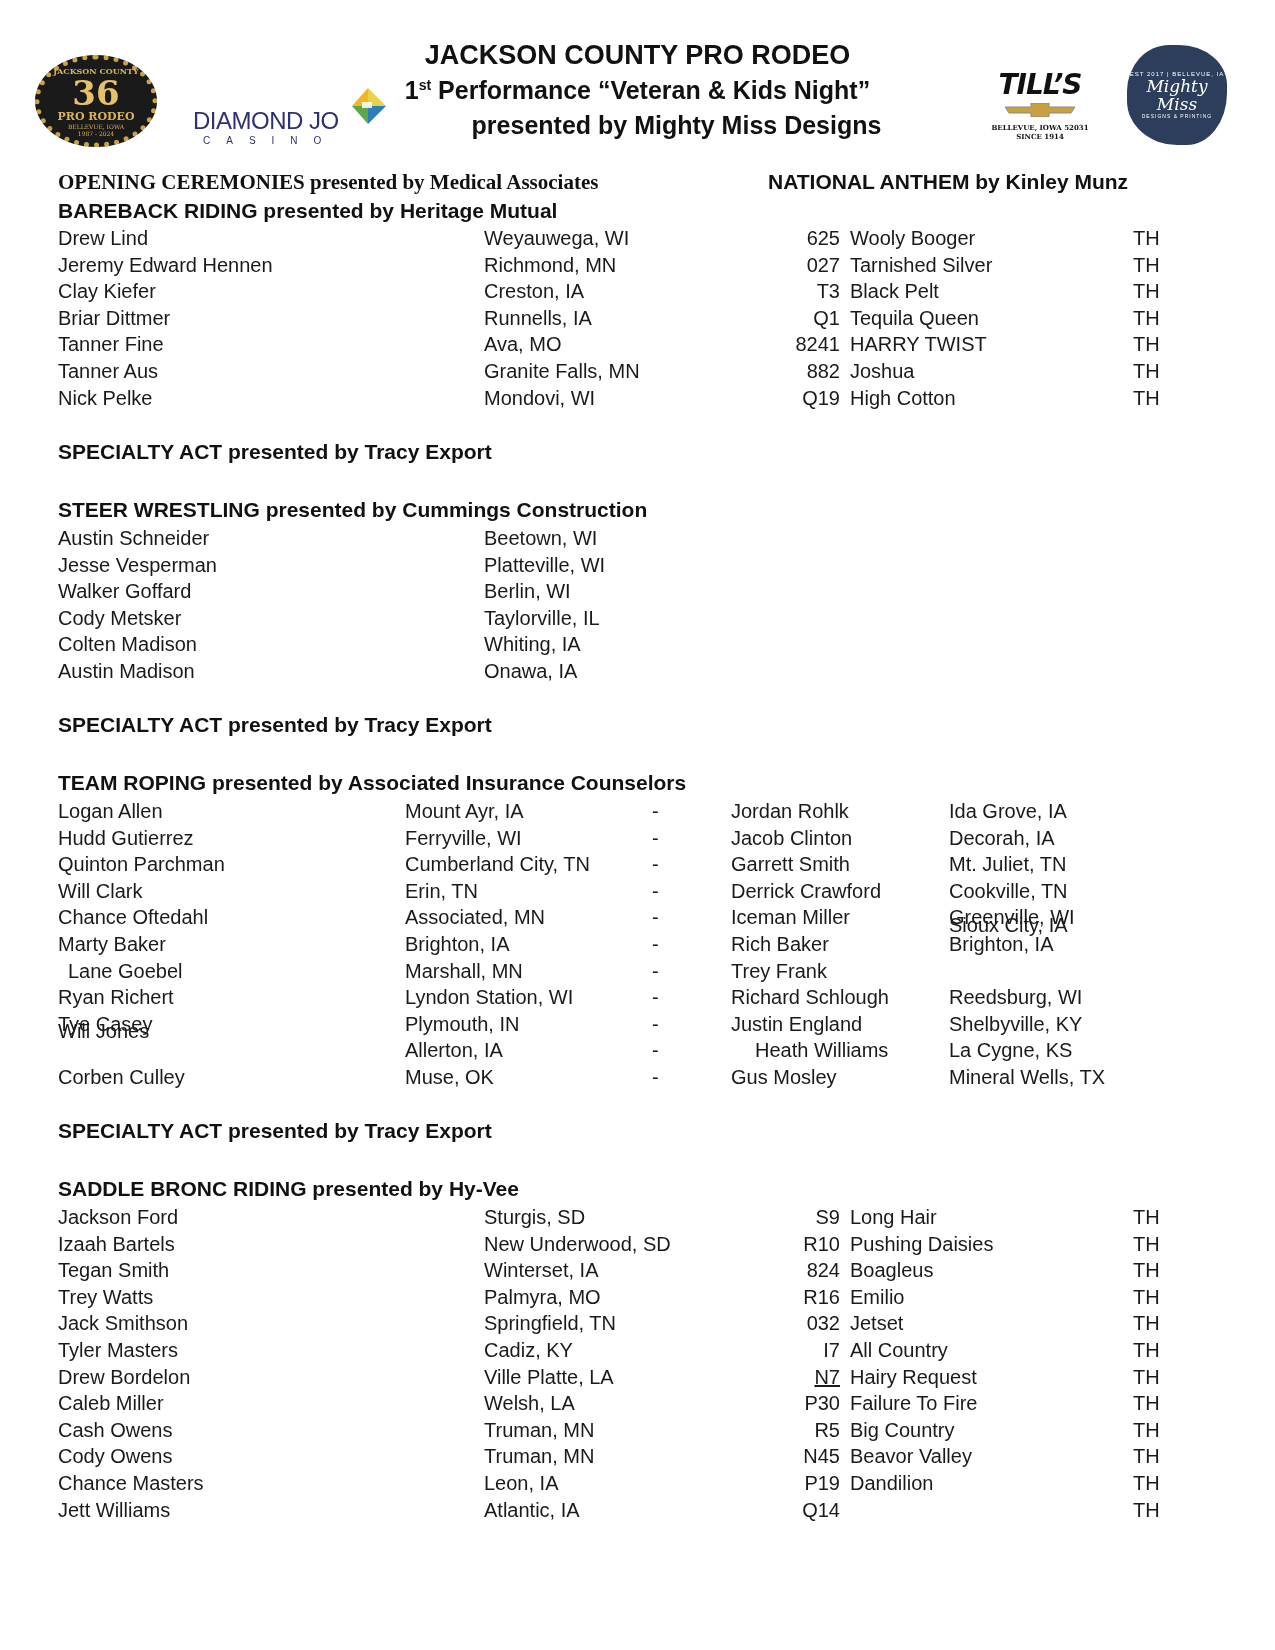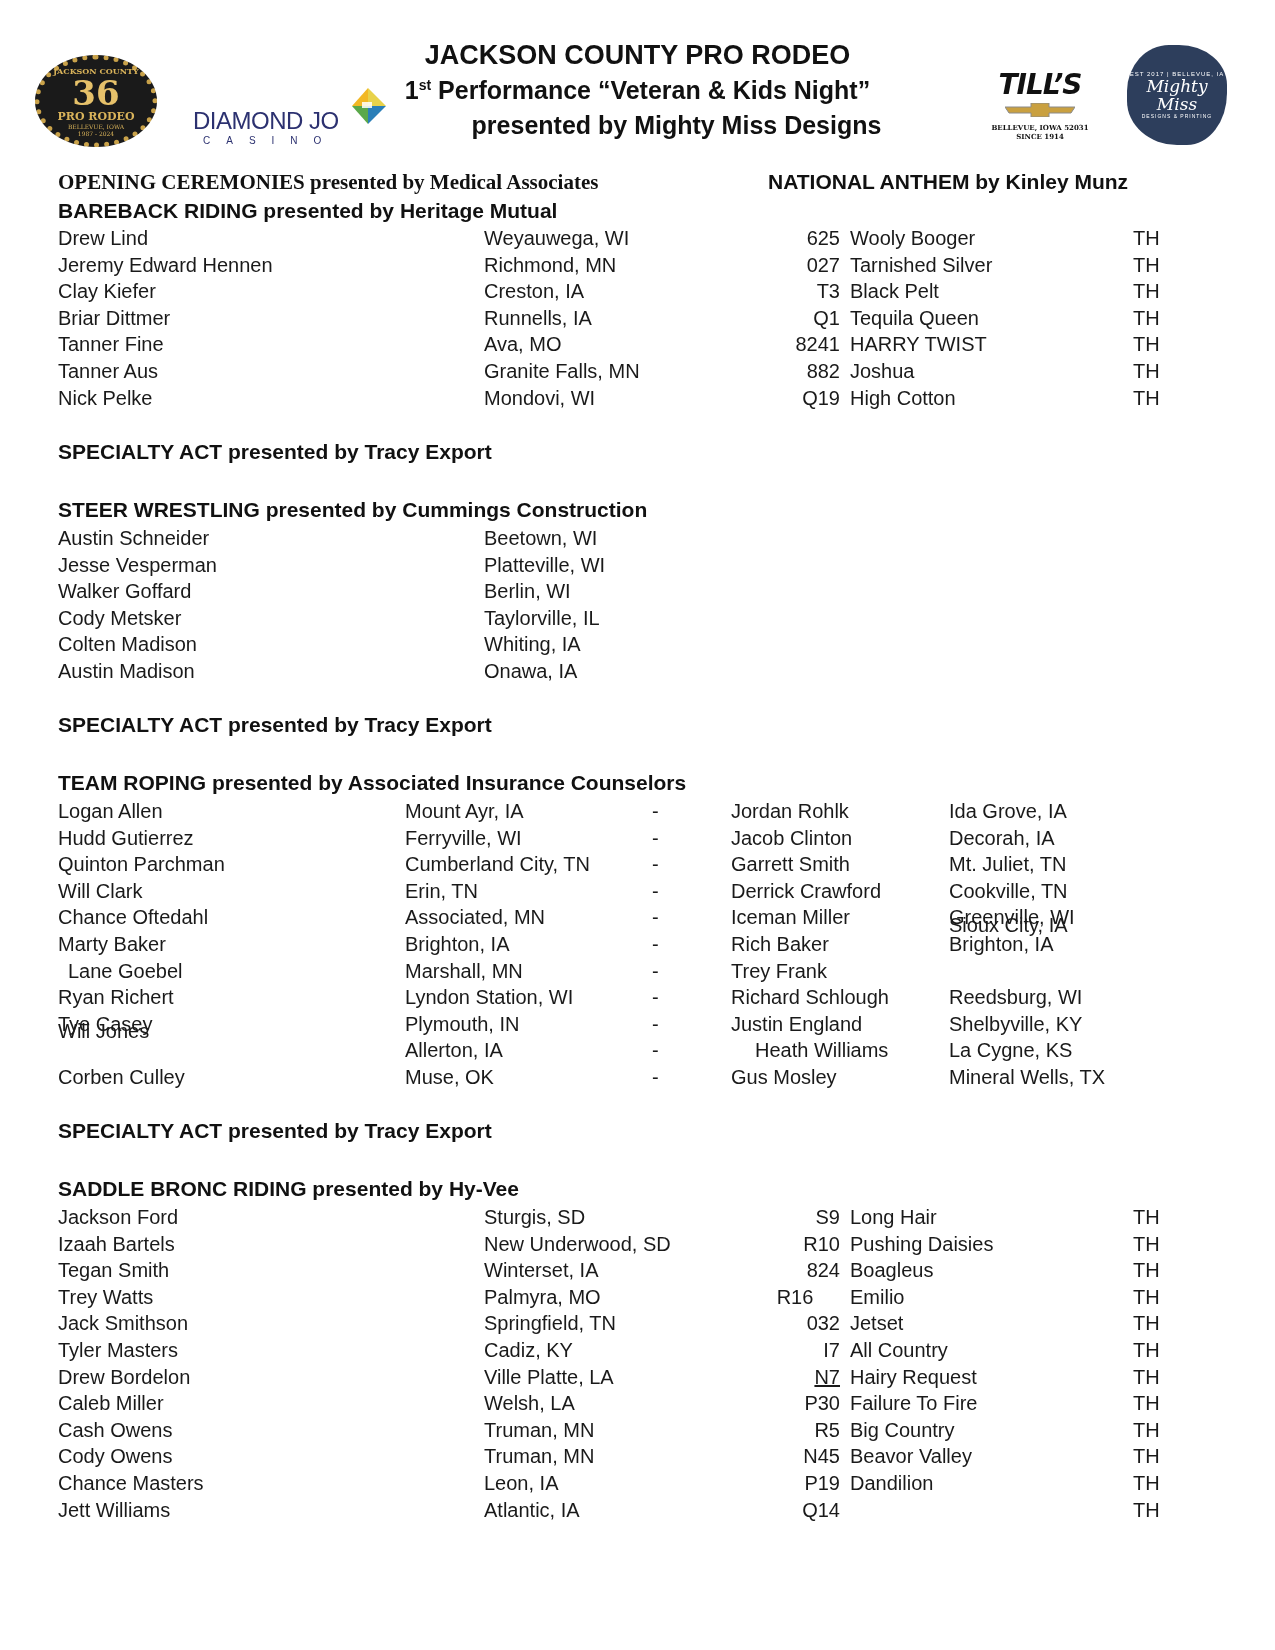--- a/index.html
+++ b/index.html
@@ -278,21 +278,21 @@
     <div>
       <div class="abs cell" style="left: 58px; top: 1256.2px;">Tegan Smith</div>
       <div class="abs cell" style="left: 484px; top: 1256.2px;">Winterset, IA</div>
       <div class="abs cell num" style="left: 750px; top: 1256.2px;">824</div>
       <div class="abs cell" style="left: 850px; top: 1256.2px;">Boagleus</div>
       <div class="abs cell" style="left: 1133px; top: 1256.2px;">TH</div>
     </div>
     <div>
       <div class="abs cell" style="left: 58px; top: 1282.8px;">Trey Watts</div>
       <div class="abs cell" style="left: 484px; top: 1282.8px;">Palmyra, MO</div>
-      <div class="abs cell num" style="left: 750px; top: 1282.8px; text-align: center;">R16</div>
+      <div class="abs cell num" style="left: 750px; top: 1282.8px;">R16</div>
       <div class="abs cell" style="left: 850px; top: 1282.8px;">Emilio</div>
       <div class="abs cell" style="left: 1133px; top: 1282.8px;">TH</div>
     </div>
     <div>
       <div class="abs cell" style="left: 58px; top: 1309.4px;">Jack Smithson</div>
       <div class="abs cell" style="left: 484px; top: 1309.4px;">Springfield, TN</div>
       <div class="abs cell num" style="left: 750px; top: 1309.4px;">032</div>
       <div class="abs cell" style="left: 850px; top: 1309.4px;">Jetset</div>
       <div class="abs cell" style="left: 1133px; top: 1309.4px;">TH</div>
     </div>

